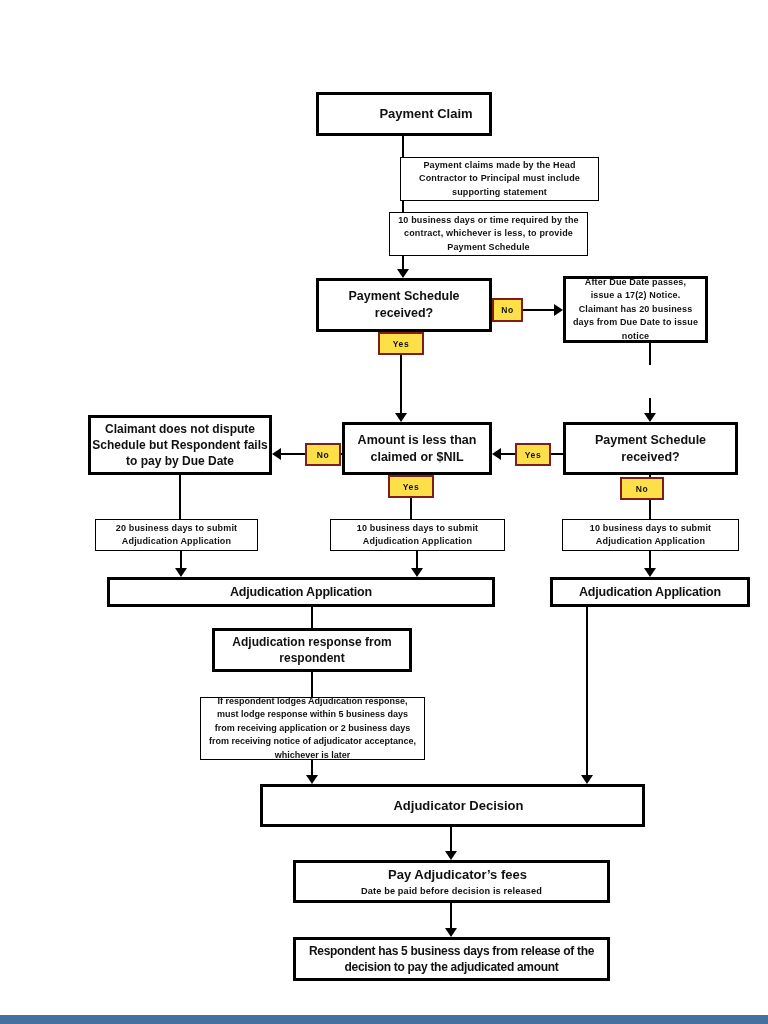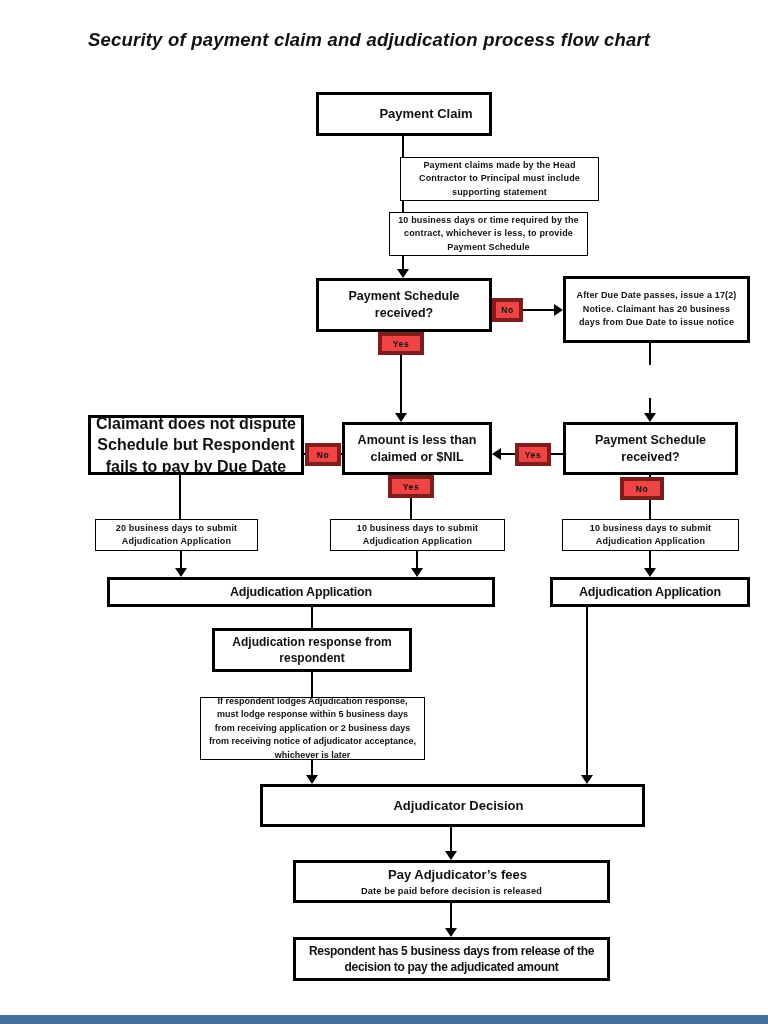--- a/index.html
+++ b/index.html
@@ -8,39 +8,38 @@
   .title{position:absolute;font-style:italic;font-weight:bold;font-size:18.5px;
          letter-spacing:.2px;white-space:nowrap;color:#111;}
   .box{position:absolute;background:#fff;border:3px solid #000;box-sizing:border-box;
        display:flex;flex-direction:column;align-items:center;justify-content:center;
        text-align:center;font-weight:bold;color:#111;line-height:1.35;}
   .box.main{font-size:12.5px;}
   .box.thin{border-width:1px;font-size:9px;letter-spacing:.15px;line-height:1.5;padding:2px 5px;}
   .box .sub{font-size:9.2px;letter-spacing:.15px;font-weight:bold;margin-top:2px;}
   .box .ttl{font-size:13px;font-weight:bold;margin-left:12px;}
   .condensed{letter-spacing:-.2px;}
-  .lbl{position:absolute;background:#ef4444;border:4px solid #7f1d1d;box-sizing:border-box;
+  .lbl{position:absolute;background:#fde047;border:2px solid #7f1d1d;box-sizing:border-box;
        font-size:8.5px;font-weight:bold;letter-spacing:.6px;display:flex;
        align-items:center;justify-content:center;color:#111;}
   .vl{position:absolute;width:2px;background:#000;}
   .hl{position:absolute;height:2px;background:#000;}
   .ad{position:absolute;width:0;height:0;border-left:6px solid transparent;
       border-right:6px solid transparent;border-top:9px solid #000;}
   .al{position:absolute;width:0;height:0;border-top:6px solid transparent;
       border-bottom:6px solid transparent;border-right:9px solid #000;}
   .ar{position:absolute;width:0;height:0;border-top:6px solid transparent;
       border-bottom:6px solid transparent;border-left:9px solid #000;}
   .footer-bar{position:absolute;left:0;right:0;bottom:0;height:9px;}
 </style>
 </head>
 <body>
 
 <div id="canvas">
 
-  <div class="title" style="left:88px;top:29px;">Security of payment claim and adjudication process flow chart</div>
 
   <div class="vl" style="left:402px;top:135px;height:134px;"></div>
   <div class="hl" style="left:492px;top:309px;width:62px;"></div>
   <div class="vl" style="left:649px;top:343px;height:22px;"></div>
   <div class="vl" style="left:649px;top:398px;height:15px;"></div>
   <div class="vl" style="left:400px;top:332px;height:81px;"></div>
   <div class="hl" style="left:281px;top:453px;width:61px;"></div>
   <div class="hl" style="left:501px;top:453px;width:62px;"></div>
   <div class="vl" style="left:179px;top:475px;height:44px;"></div>
   <div class="vl" style="left:410px;top:475px;height:44px;"></div>
@@ -70,24 +69,24 @@
   <div class="ad" style="left:445px;top:928px;"></div>
 
   <div class="box main" style="left:316px;top:92px;width:176px;height:44px;font-size:13px;padding-left:44px;">Payment Claim</div>
 
   <div class="box thin" style="left:400px;top:157px;width:199px;height:44px;">Payment claims made by the Head Contractor to Principal must include supporting statement</div>
 
   <div class="box thin" style="left:389px;top:212px;width:199px;height:44px;">10 business days or time required by the contract, whichever is less, to provide Payment Schedule</div>
 
   <div class="box main" style="left:316px;top:278px;width:176px;height:54px;">Payment Schedule received?</div>
 
-  <div class="box" style="left:563px;top:276px;width:187px;height:67px;font-size:9px;letter-spacing:.15px;line-height:1.5;padding:16px 6px;">After Due Date passes, issue a 17(2) Notice. Claimant has 20 business days from Due Date to issue notice</div>
+  <div class="box" style="left:563px;top:276px;width:145px;height:67px;font-size:9px;letter-spacing:.15px;line-height:1.5;padding:16px 6px;">After Due Date passes, issue a 17(2) Notice. Claimant has 20 business days from Due Date to issue notice</div>
 
 
-  <div class="box main" style="left:88px;top:415px;width:216px;height:60px;font-size:16px;">Claimant does not dispute Schedule but Respondent fails to pay by Due Date</div>
+  <div class="box main" style="left:88px;top:415px;width:184px;height:60px;font-size:12px;">Claimant does not dispute Schedule but Respondent fails to pay by Due Date</div>
 
   <div class="box main" style="left:342px;top:422px;width:150px;height:53px;">Amount is less than claimed or $NIL</div>
 
   <div class="box main" style="left:563px;top:422px;width:175px;height:53px;">Payment Schedule received?</div>
 
   <div class="box thin" style="left:95px;top:519px;width:163px;height:32px;">20 business days to submit Adjudication Application</div>
 
   <div class="box thin" style="left:330px;top:519px;width:175px;height:32px;">10 business days to submit Adjudication Application</div>
 
   <div class="box thin" style="left:562px;top:519px;width:177px;height:32px;">10 business days to submit Adjudication Application</div>

